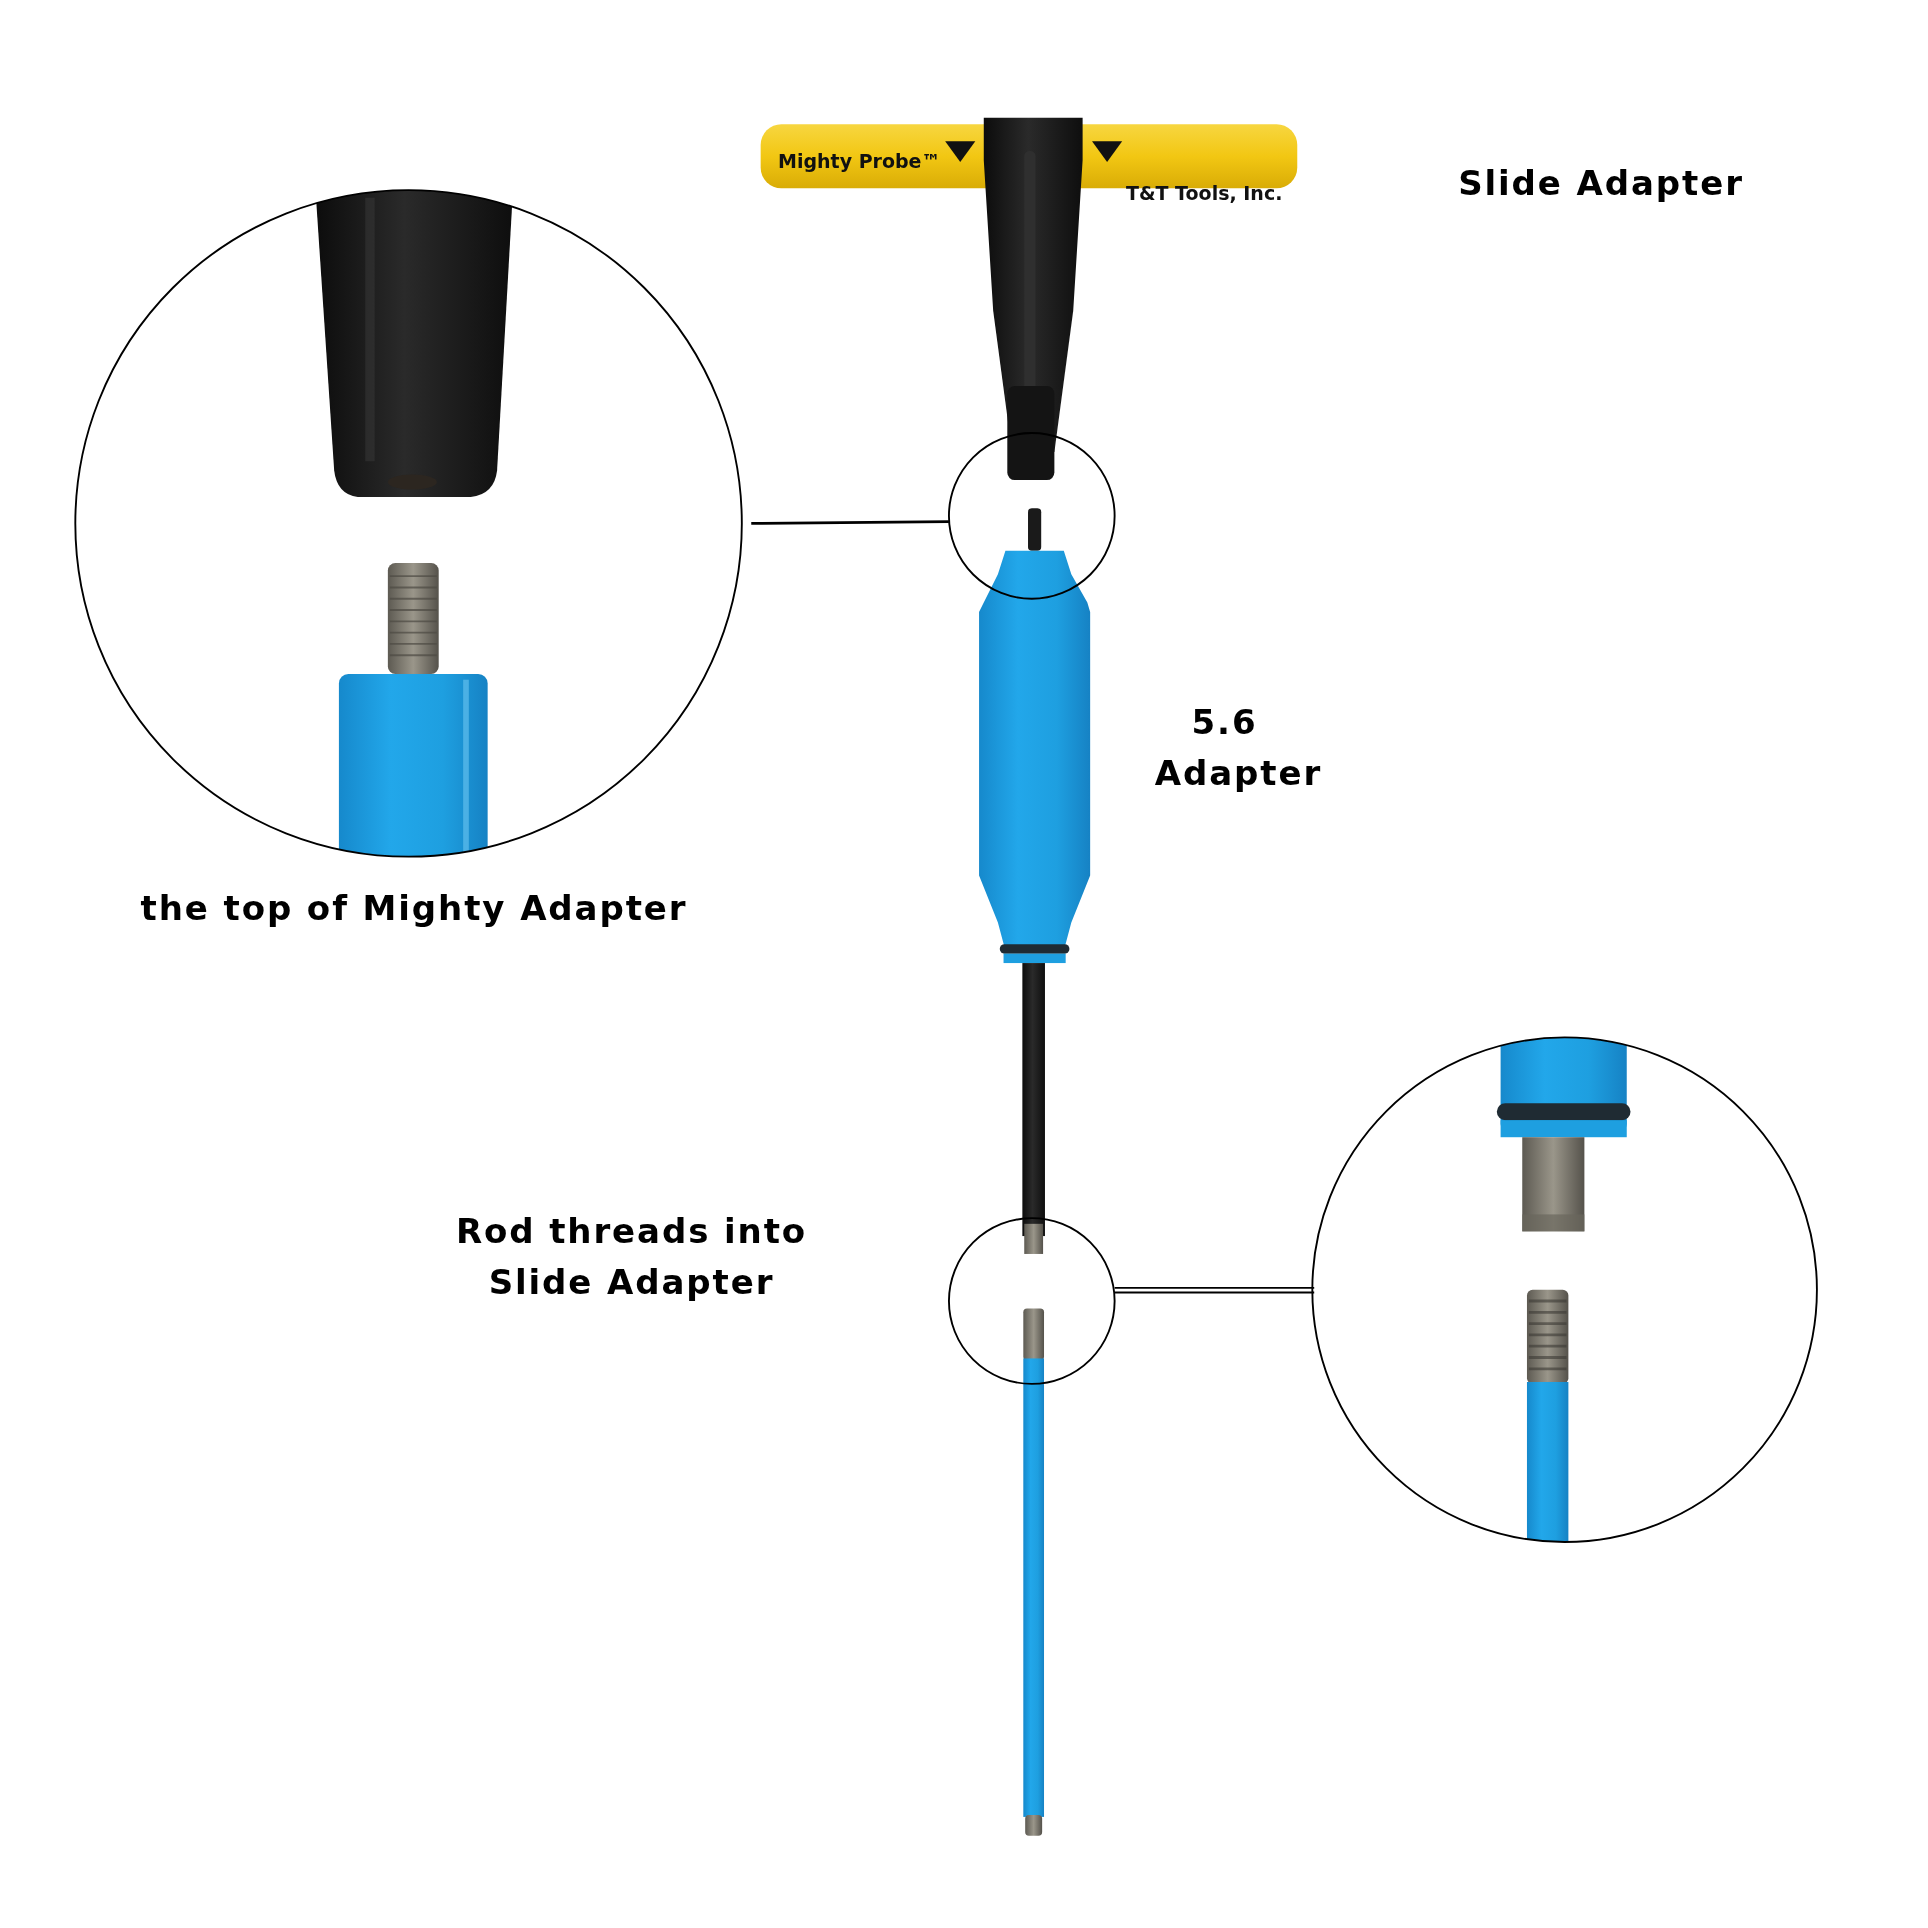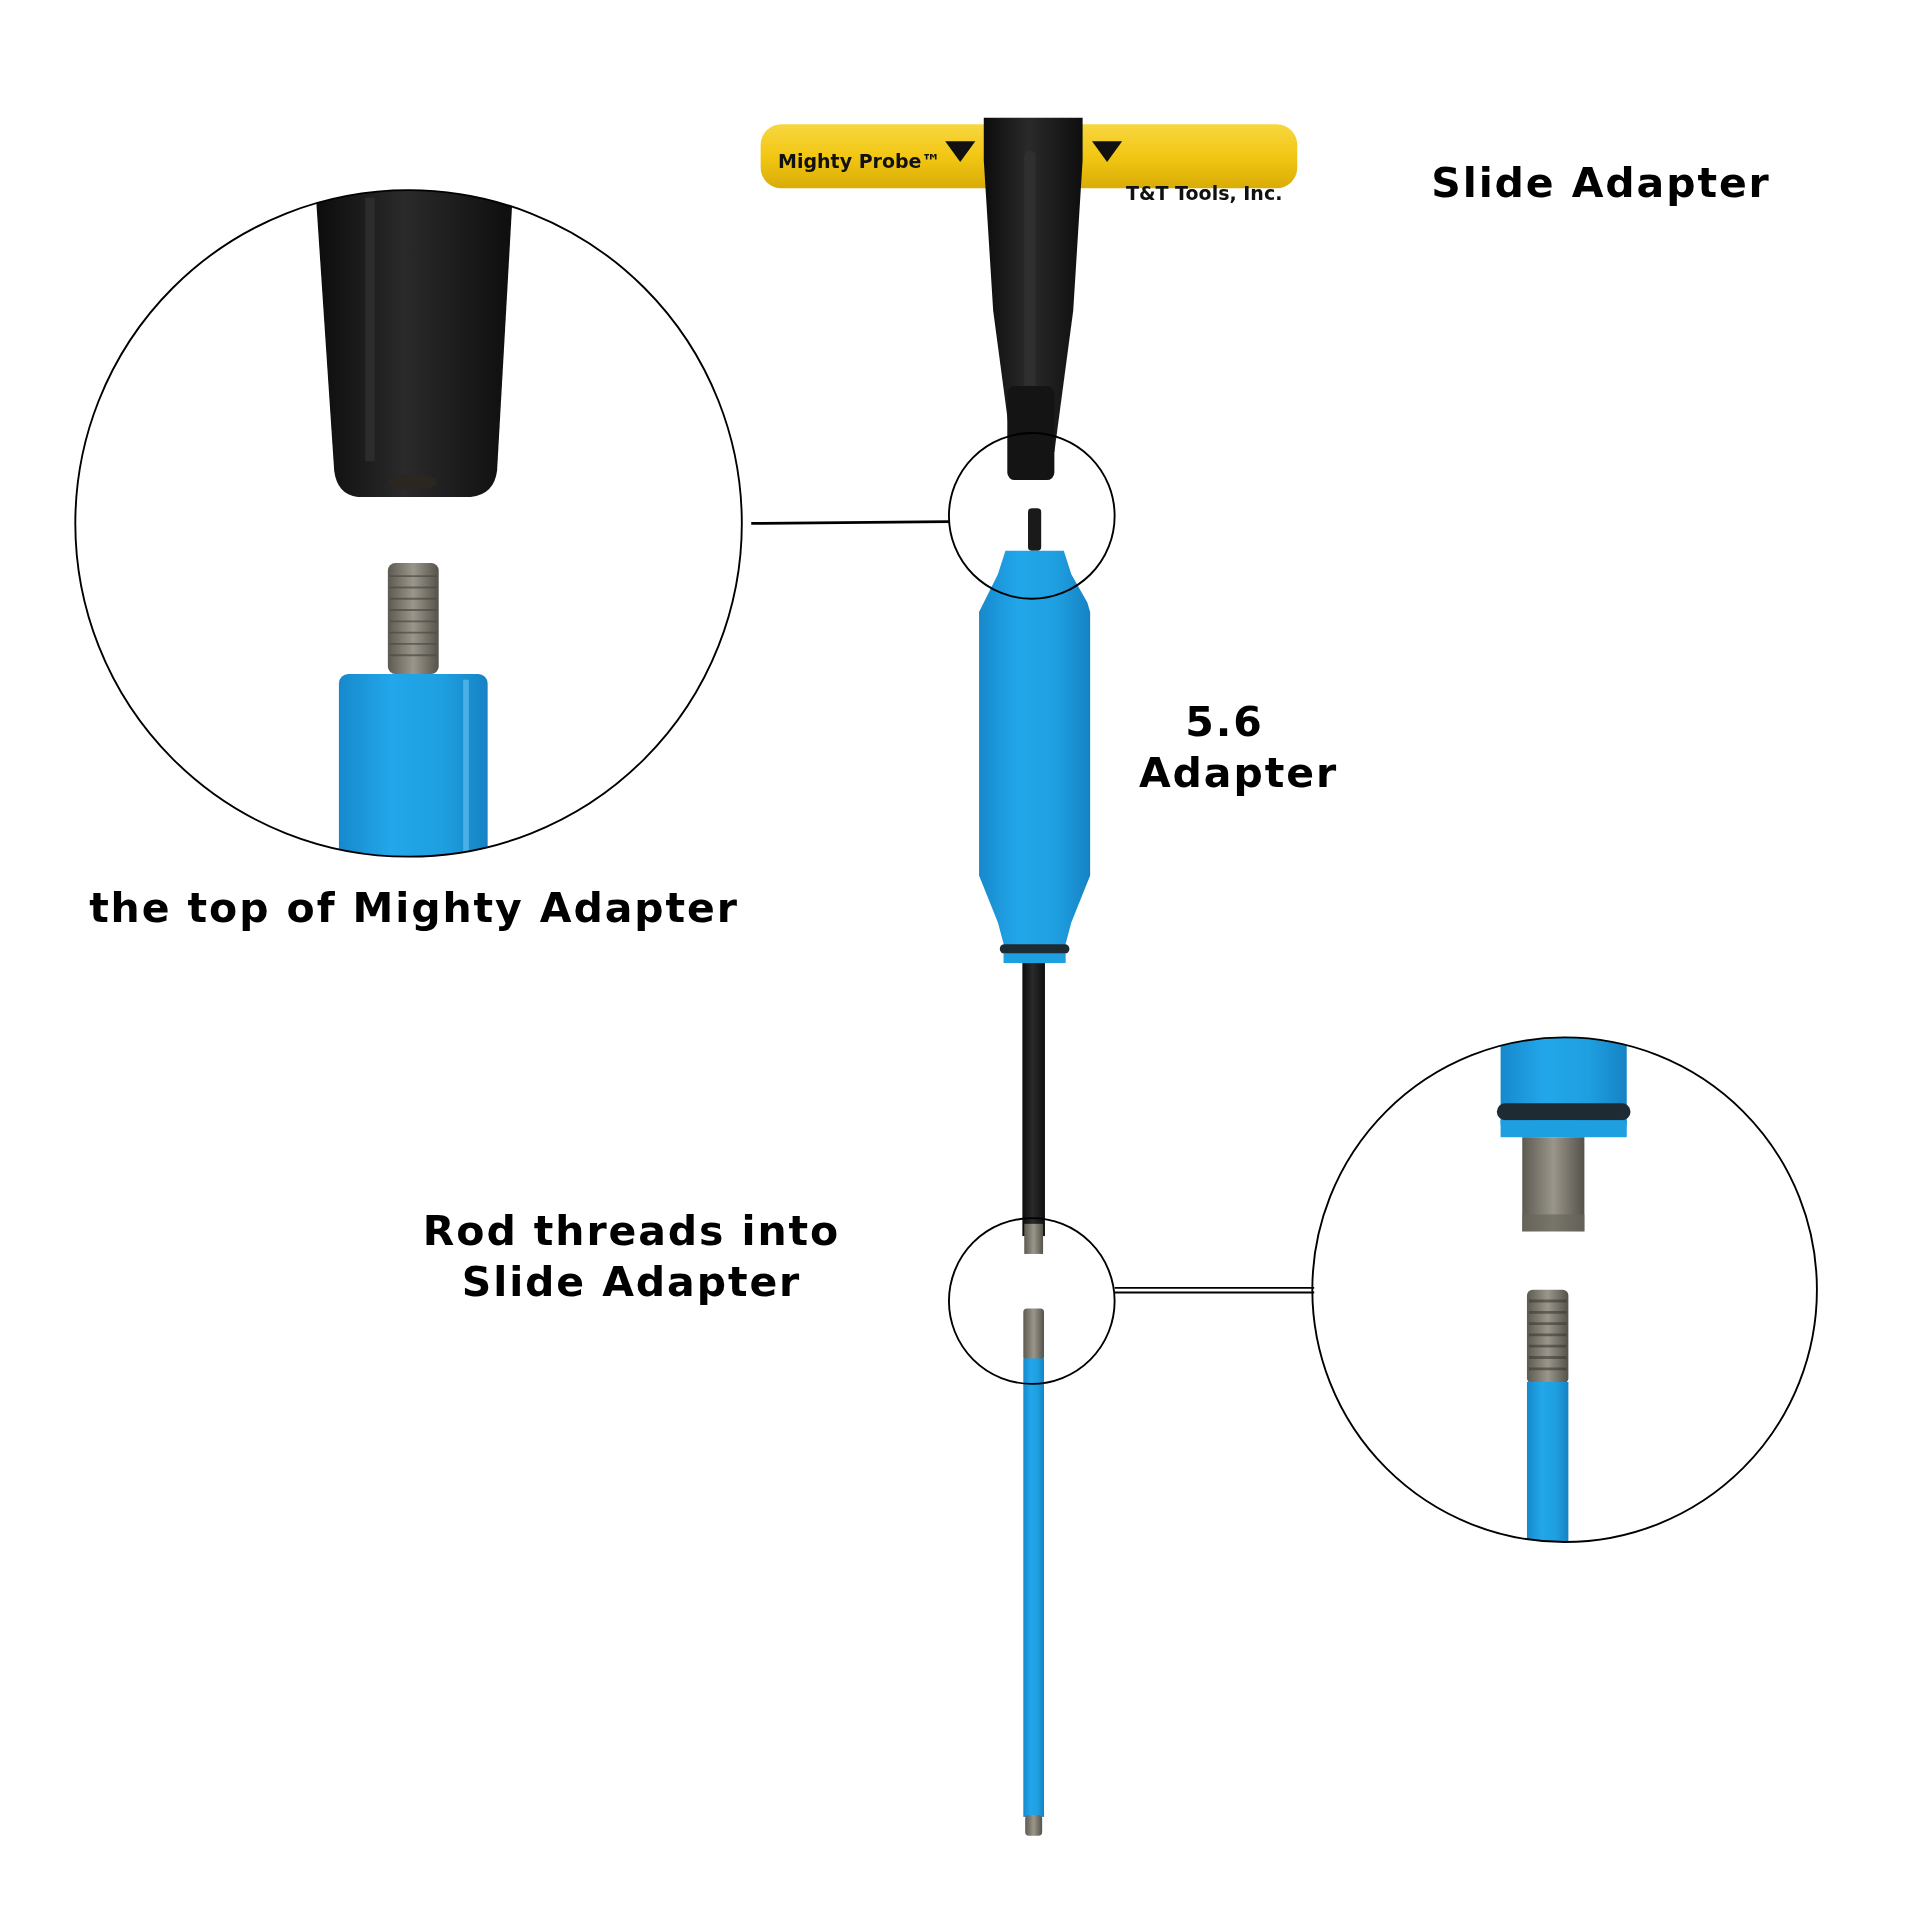--- a/index.html
+++ b/index.html
@@ -1,19 +1,19 @@
 <!DOCTYPE html>
 <html style="font-size:15px"><head>
 <meta charset="utf-8">
 <style>
   html, body { margin: 0; padding: 0; background: #ffffff; }
   body { width: 1928px; height: 1928px; position: relative; overflow: hidden;
          font-family: "DejaVu Sans", sans-serif; }
   .label { position: absolute; font-family: "DejaVu Sans", sans-serif; font-weight: bold;
-           color: #000; text-align: center; letter-spacing: 1.9px; line-height: 51px; font-size: 41px; }
+           color: #000; text-align: center; letter-spacing: 1.9px; line-height: 51px; font-size: 34px; }
   .label span { display: block; white-space: nowrap; }
   svg.art { position: absolute; left: 0; top: 0; }
   .handle-text { position: absolute; font-family: "DejaVu Sans", sans-serif; font-weight: bold;
                  color: #111; font-size: 19px; white-space: nowrap; }
 </style>
 </head>
 <body>
 
 <svg class="art" width="1928" height="1928" viewBox="0 0 2048 2048">
   <defs>

